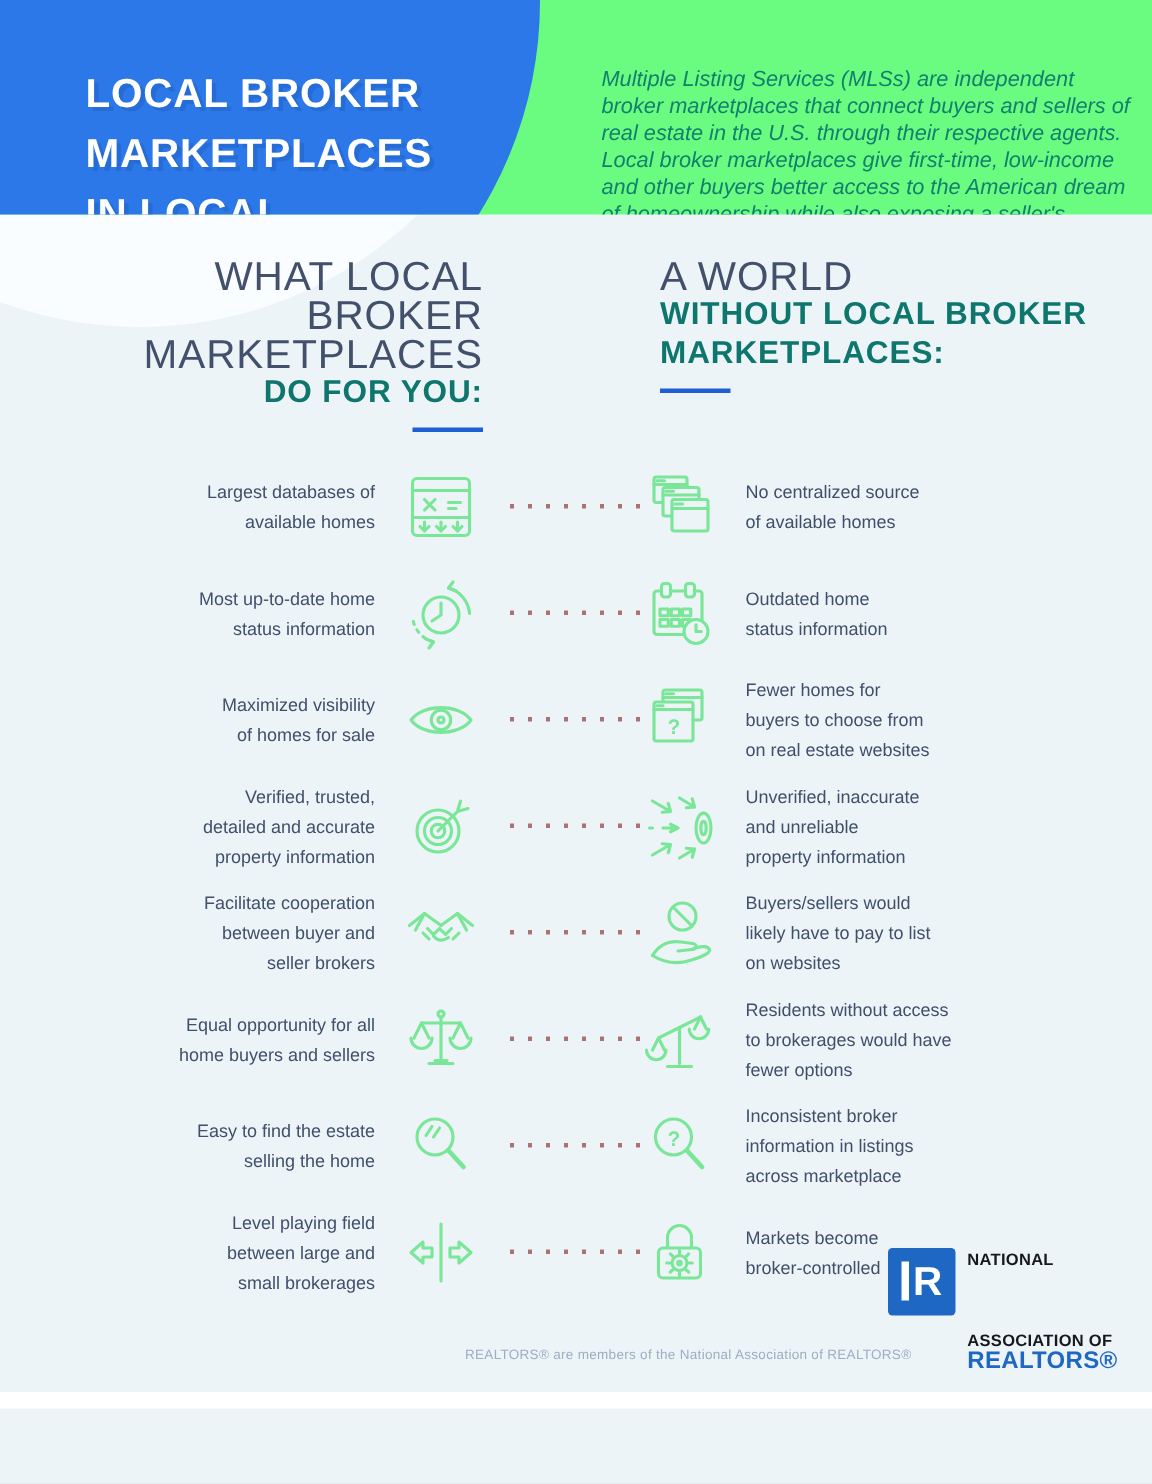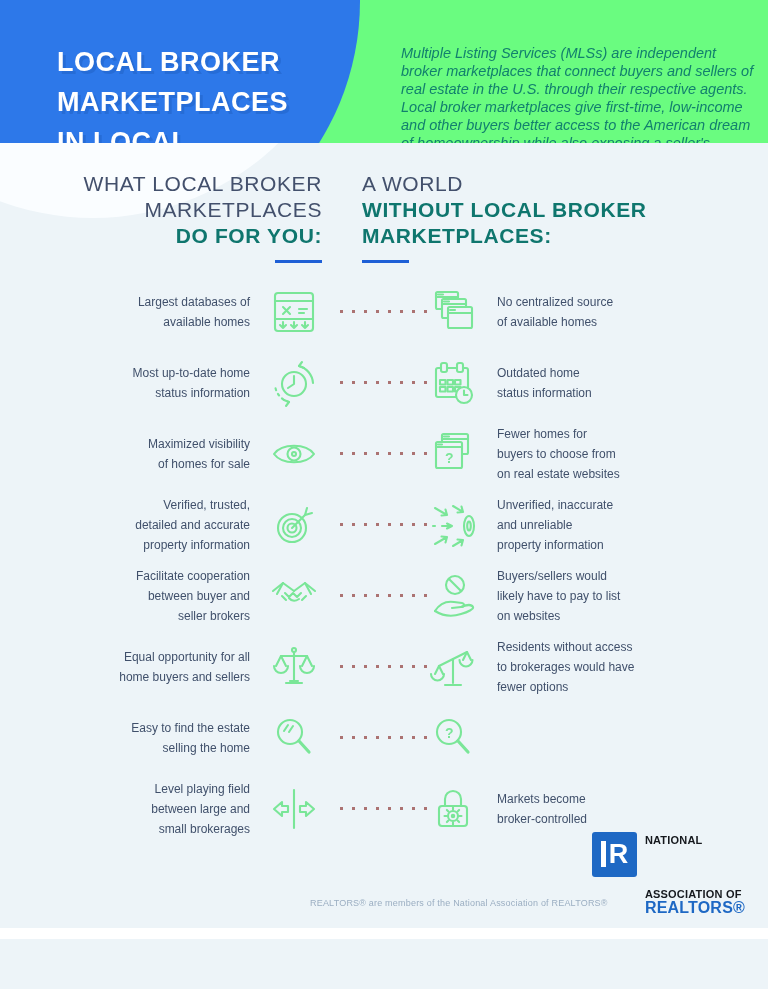--- a/index.html
+++ b/index.html
@@ -20,22 +20,22 @@
            color:#12806d; font-size:14.5px; line-height:18px;font-style:italic; }
 
   
   .main { position:relative; height:785px; }
   .dome { position:absolute; left:-174px; top:-459px; width:534px; height:534px;
           border-radius:50%; background:#fafdff; z-index:0; }
   .content { position:relative; z-index:1; }
 
   .cols { display:flex; padding:28px 0 0 70px; }
   .col-left { width:252px; text-align:right; }
-  .col-right { margin-left:40px; text-align:left; }
-  .h-reg  { display:block; color:#43506c; font-size:21px; line-height:26px;
+  .col-right { margin-left:118px; text-align:left; }
+  .h-reg  { display:block; color:#43506c; font-size:27px; line-height:26px;
             font-weight:500; letter-spacing:0.6px; }
   .h-bold { display:block; color:#0f766e; font-size:21px; line-height:26px;
             font-weight:800; letter-spacing:0.6px; }
   .dash { display:inline-block; width:47px; height:3px; background:#1e5fd6; margin-top:8px; }
 
   .rows { margin-top:9px; }
   .row  { display:flex; align-items:center; height:71px; padding-left:54px; }
   .lbl  { color:#40506b; font-size:12px; line-height:20px; white-space:pre-line; }
   .lbl.left  { width:196px; text-align:right; }
   .lbl.right { margin-left:18px; width:228px; text-align:left; }
@@ -265,20 +265,23 @@
             <circle cx="22" cy="20" r="12"></circle>
             <path d="M31 29 L41 40" stroke-width="3.2"></path>
             <path d="M20 13 l-4 6 M25 14 l-4 6"></path>
           </svg>
           <div class="dots"></div>
           <svg class="ic iconbox right" viewBox="0 0 52 52">
             <circle cx="22" cy="20" r="12"></circle>
             <path d="M31 29 L41 40" stroke-width="3.2"></path>
             <text class="tfill" x="18" y="26">?</text>
           </svg>
+          <div class="lbl right">Inconsistent broker
+information in listings
+across marketplace</div>
         </div>
 
         <div class="row">
           <div class="lbl left">Level playing field
 between large and
 small brokerages</div>
           <svg class="ic iconbox" viewBox="0 0 52 52">
             <line x1="26" y1="7" x2="26" y2="45"></line>
             <path d="M20 23 H14 V19 L6 26 L14 33 V29 H20 Z"></path>
             <path d="M32 23 H38 V19 L46 26 L38 33 V29 H32 Z"></path>

